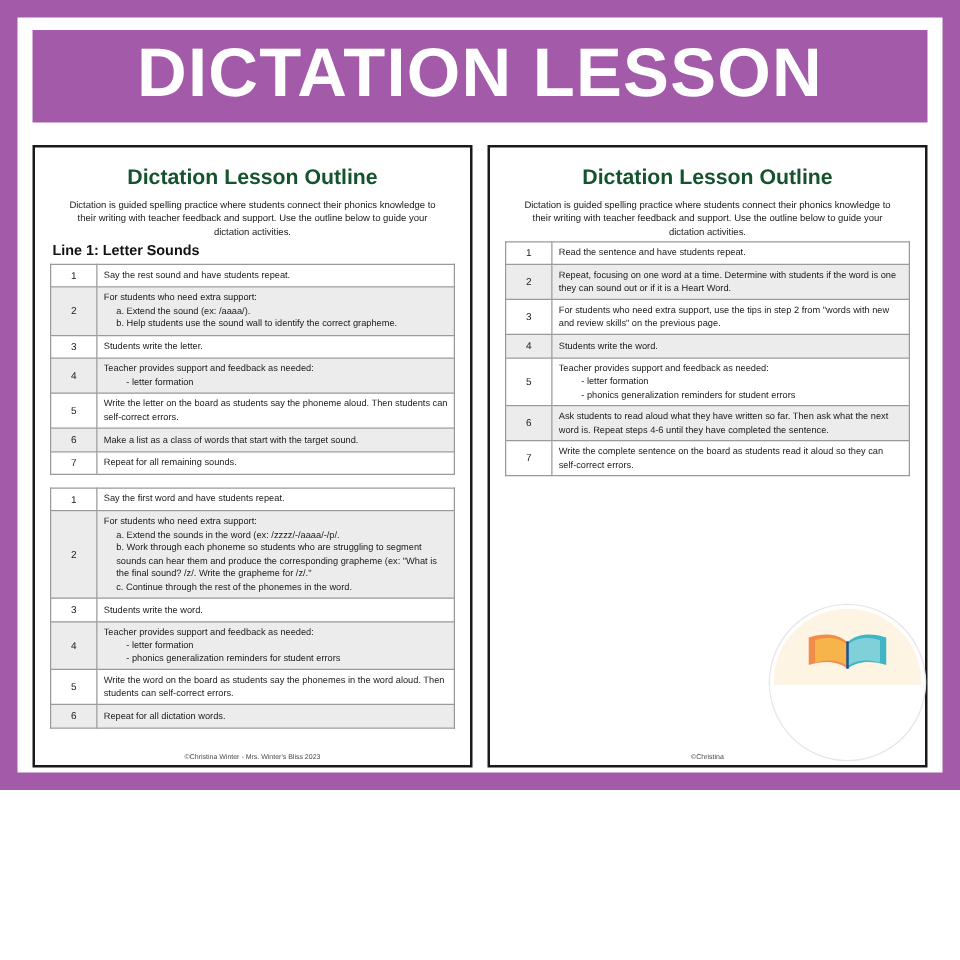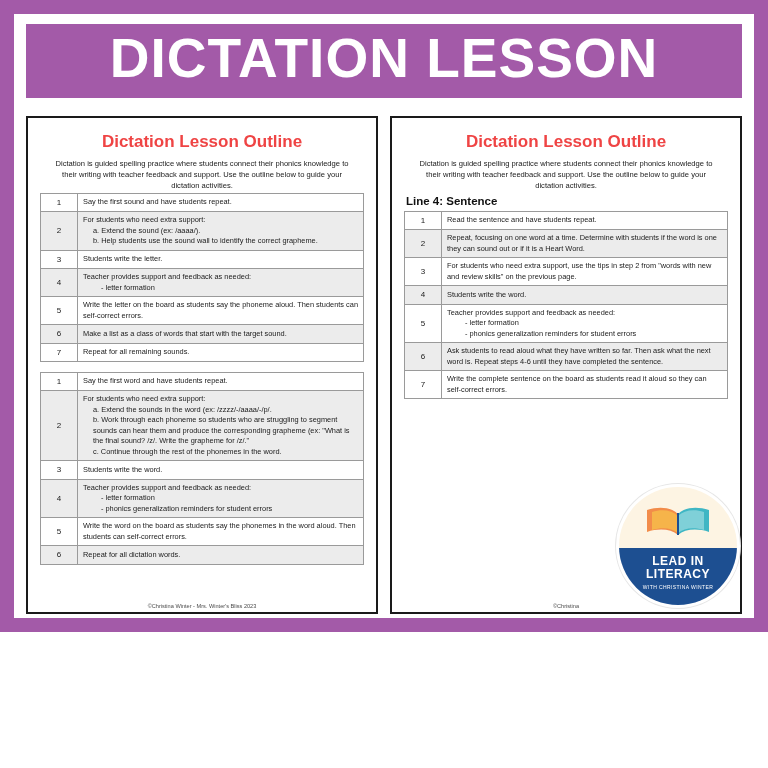--- a/index.html
+++ b/index.html
@@ -60,21 +60,21 @@
     background: #ffffff;
     box-sizing: border-box;
     padding: 10px 12px 6px 12px;
     position: relative;
     overflow: hidden;
   }
   .sheet-title {
     text-align: center;
     font-weight: bold;
     font-size: 17px;
-    color: #ef4444;
+    color: #14532d;
     margin: 4px 0 6px 0;
   }
   .sheet-intro {
     text-align: center;
     font-size: 7.6px;
     line-height: 1.45;
     color: #1a1a1a;
     padding: 0 10px;
     margin-bottom: 2px;
   }
@@ -171,25 +171,26 @@
     <div class="banner">
       <div class="banner-line">Dictation Lesson</div>
     </div>
 
     <div class="sheets">
 
       <div class="sheet">
         <div class="sheet-title">Dictation Lesson Outline</div>
         <div class="sheet-intro">Dictation is guided spelling practice where students connect their phonics knowledge to their writing with teacher feedback and support. Use the outline below to guide your dictation activities.</div>
 
+        <div class="section-head">Line 1: Letter Sounds</div>
         <table class="steps">
           <tbody>
             <tr>
               <td class="num">1</td>
-              <td>Say the first sound and have students repeat.</td>
+              <td>Say the rest sound and have students repeat.</td>
             </tr>
             <tr class="shaded">
               <td class="num">2</td>
               <td>
                 <span>For students who need extra support:</span>
                 <span class="sub">a. Extend the sound (ex: /aaaa/).</span>
                 <span class="sub">b. Help students use the sound wall to identify the correct grapheme.</span>
               </td>
             </tr>
             <tr>
@@ -256,21 +257,20 @@
           </tbody>
         </table>
 
         <div class="credit">©Christina Winter - Mrs. Winter's Bliss 2023</div>
       </div>
 
       <div class="sheet">
         <div class="sheet-title">Dictation Lesson Outline</div>
         <div class="sheet-intro">Dictation is guided spelling practice where students connect their phonics knowledge to their writing with teacher feedback and support. Use the outline below to guide your dictation activities.</div>
 
-        <div class="section-head">Line 4: Sentence</div>
         <table class="steps">
           <tbody>
             <tr>
               <td class="num">1</td>
               <td>Read the sentence and have students repeat.</td>
             </tr>
             <tr class="shaded">
               <td class="num">2</td>
               <td>Repeat, focusing on one word at a time. Determine with students if the word is one they can sound out or if it is a Heart Word.</td>
             </tr>
@@ -309,21 +309,16 @@
     <div class="logo">
       <div class="logo-top">
         <svg class="book" viewBox="0 0 74 34">
           <path d="M37 10 C30 3, 18 2, 6 6 L6 28 C18 24, 30 25, 37 31 Z" fill="#f28c4a"></path>
           <path d="M37 10 C44 3, 56 2, 68 6 L68 28 C56 24, 44 25, 37 31 Z" fill="#3fb6c4"></path>
           <path d="M37 12 C31 6, 21 5, 11 8 L11 26 C21 23, 31 24, 37 29 Z" fill="#f6b44a"></path>
           <path d="M37 12 C43 6, 53 5, 63 8 L63 26 C53 23, 43 24, 37 29 Z" fill="#7fd0d8"></path>
           <path d="M37 9 L37 31" stroke="#1d4f91" stroke-width="2" fill="none"></path>
         </svg>
       </div>
-      <div class="logo-bottom">
-        <div class="logo-l1">LEAD IN</div>
-        <div class="logo-l2">LITERACY</div>
-        <div class="logo-l3">WITH CHRISTINA WINTER</div>
-      </div>
     </div>
 
   </div>
 </div>
 
 </body></html>

